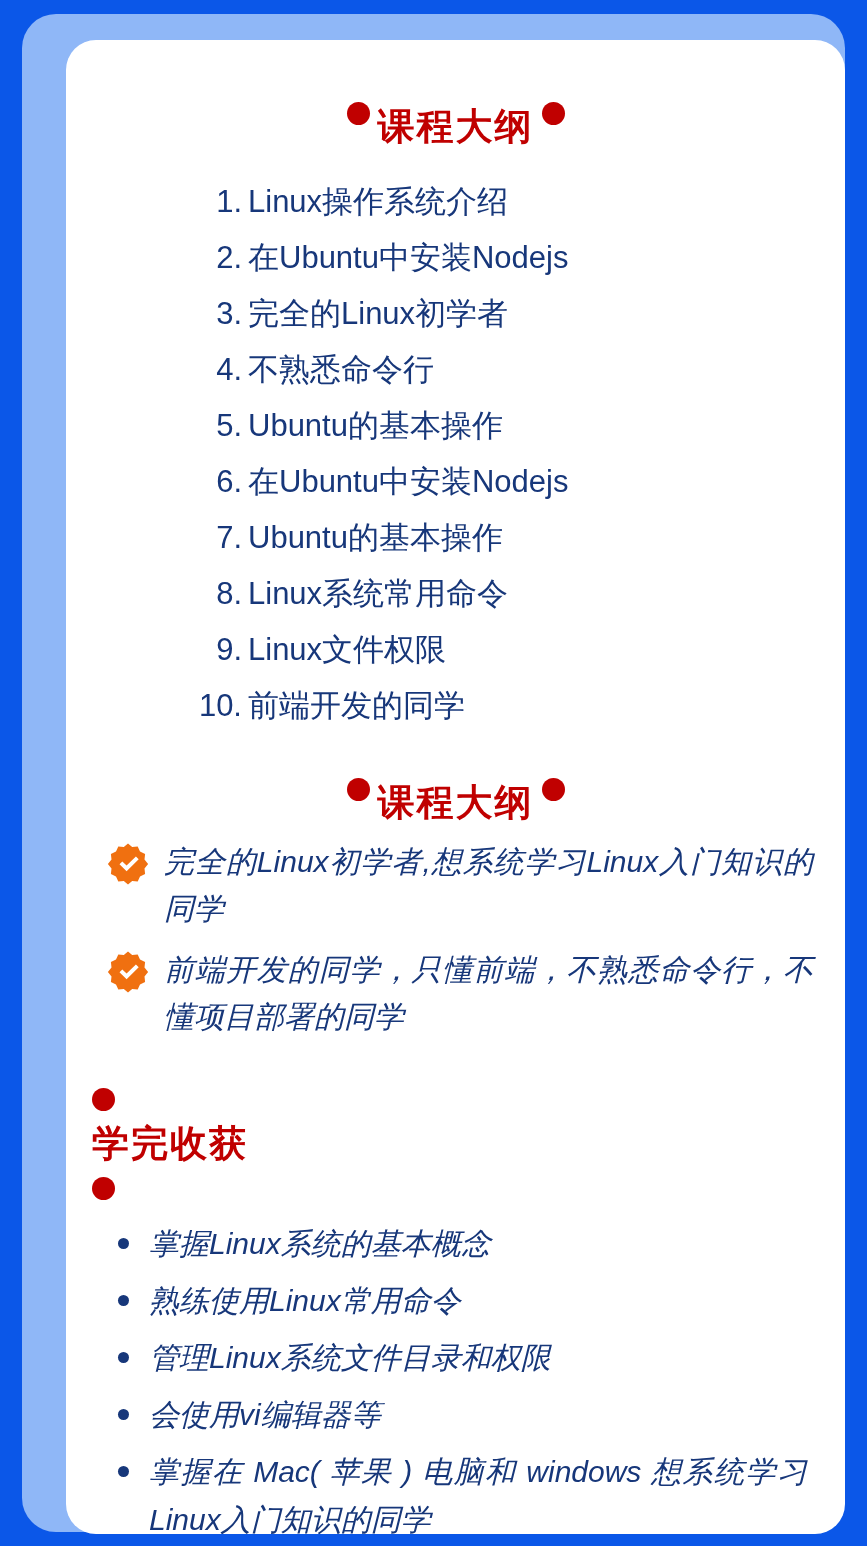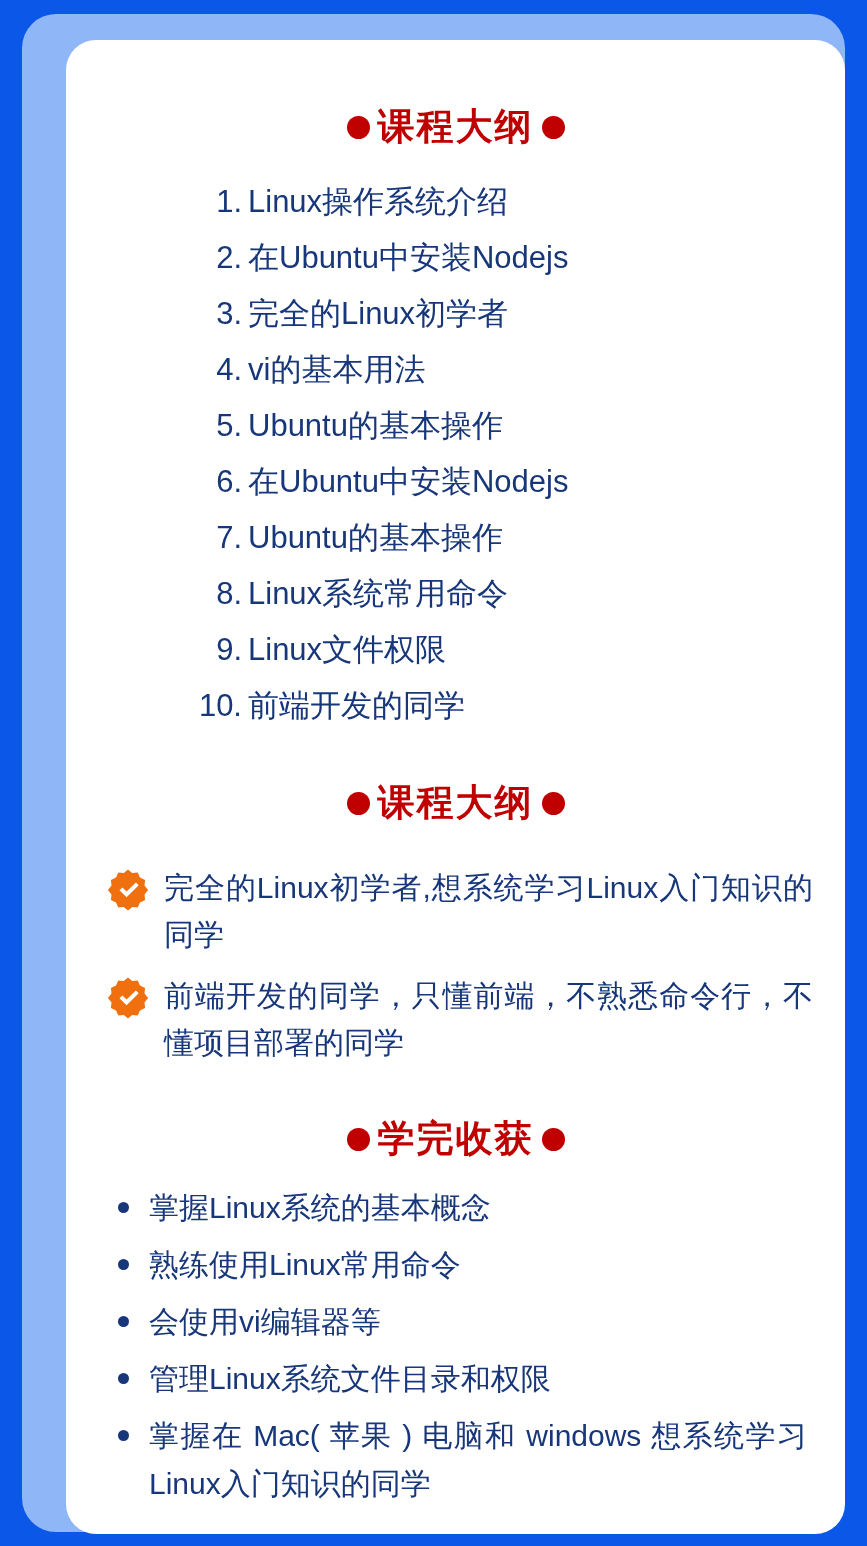--- a/index.html
+++ b/index.html
@@ -30,38 +30,38 @@
     width: 779px;
     height: 1494px;
     background: #ffffff;
     border-radius: 30px;
     box-sizing: border-box;
     overflow: hidden;
     padding: 0 26px;
   }
   .section-title {
     display: flex;
-    align-items: center;
+    align-items: flex-start;
     justify-content: center;
     gap: 8px;
     color: #c00000;
     font-weight: bold;
     font-size: 37px;
     letter-spacing: 2px;
   }
   .section-title .dot {
     width: 23px;
     height: 23px;
     background: #c00000;
     border-radius: 50%;
     display: inline-block;
   }
   .title-1 { margin-top: 62px; }
   .title-2 { margin-top: 44px; }
-  .title-3 { margin-top: 48px; }
+  .title-3 { margin-top: 48px; flex-direction: column; }
 
   
   .outline {
     margin: 22px 0 0 0;
     padding: 0;
     list-style: none;
     color: #17377a;
     font-size: 31px;
   }
   .outline li {
@@ -75,23 +75,24 @@
     padding-right: 6px;
     flex: none;
     color: #17377a;
   }
   .outline .txt {
     color: #17377a;
   }
 
   
   .audience {
-    margin: 36px 0 0 0;
+    margin: 10px 0 0 0;
     padding: 0 6px 0 14px;
     list-style: none;
+    font-style: italic;
   }
   .audience li {
     display: flex;
     align-items: flex-start;
     margin-bottom: 14px;
   }
   .badge {
     flex: none;
     width: 44px;
     height: 44px;
@@ -107,20 +108,21 @@
     text-align: justify;
     text-justify: inter-ideograph;
     text-indent: 0;
   }
 
   
   .gains {
     margin: 20px 0 0 0;
     padding: 0 12px 0 26px;
     list-style: none;
+    font-style: italic;
   }
   .gains li {
     display: flex;
     align-items: flex-start;
     margin-bottom: 9px;
   }
   .gains .bullet {
     flex: none;
     width: 11px;
     height: 11px;
@@ -158,21 +160,21 @@
       <li>
         <span class="num">2.</span>
         <span class="txt">在Ubuntu中安装Nodejs</span>
       </li>
       <li>
         <span class="num">3.</span>
         <span class="txt">完全的Linux初学者</span>
       </li>
       <li>
         <span class="num">4.</span>
-        <span class="txt">vi的基本用法</span>
+        <span class="txt">不熟悉命令行</span>
       </li>
       <li>
         <span class="num">5.</span>
         <span class="txt">Ubuntu的基本操作</span>
       </li>
       <li>
         <span class="num">6.</span>
         <span class="txt">在Ubuntu中安装Nodejs</span>
       </li>
       <li>
@@ -230,25 +232,25 @@
       <li>
         <span class="bullet"></span>
         <span class="gtxt">掌握Linux系统的基本概念</span>
       </li>
       <li>
         <span class="bullet"></span>
         <span class="gtxt">熟练使用Linux常用命令</span>
       </li>
       <li>
         <span class="bullet"></span>
+        <span class="gtxt">管理Linux系统文件目录和权限</span>
+      </li>
+      <li>
+        <span class="bullet"></span>
         <span class="gtxt">会使用vi编辑器等</span>
-      </li>
-      <li>
-        <span class="bullet"></span>
-        <span class="gtxt">管理Linux系统文件目录和权限</span>
       </li>
       <li class="justify">
         <span class="bullet"></span>
         <span class="gtxt">掌握在 Mac( 苹果 ) 电脑和 windows 想系统学习Linux入门知识的同学</span>
       </li>
     </ul>
 
   </div>
 </div>
 

